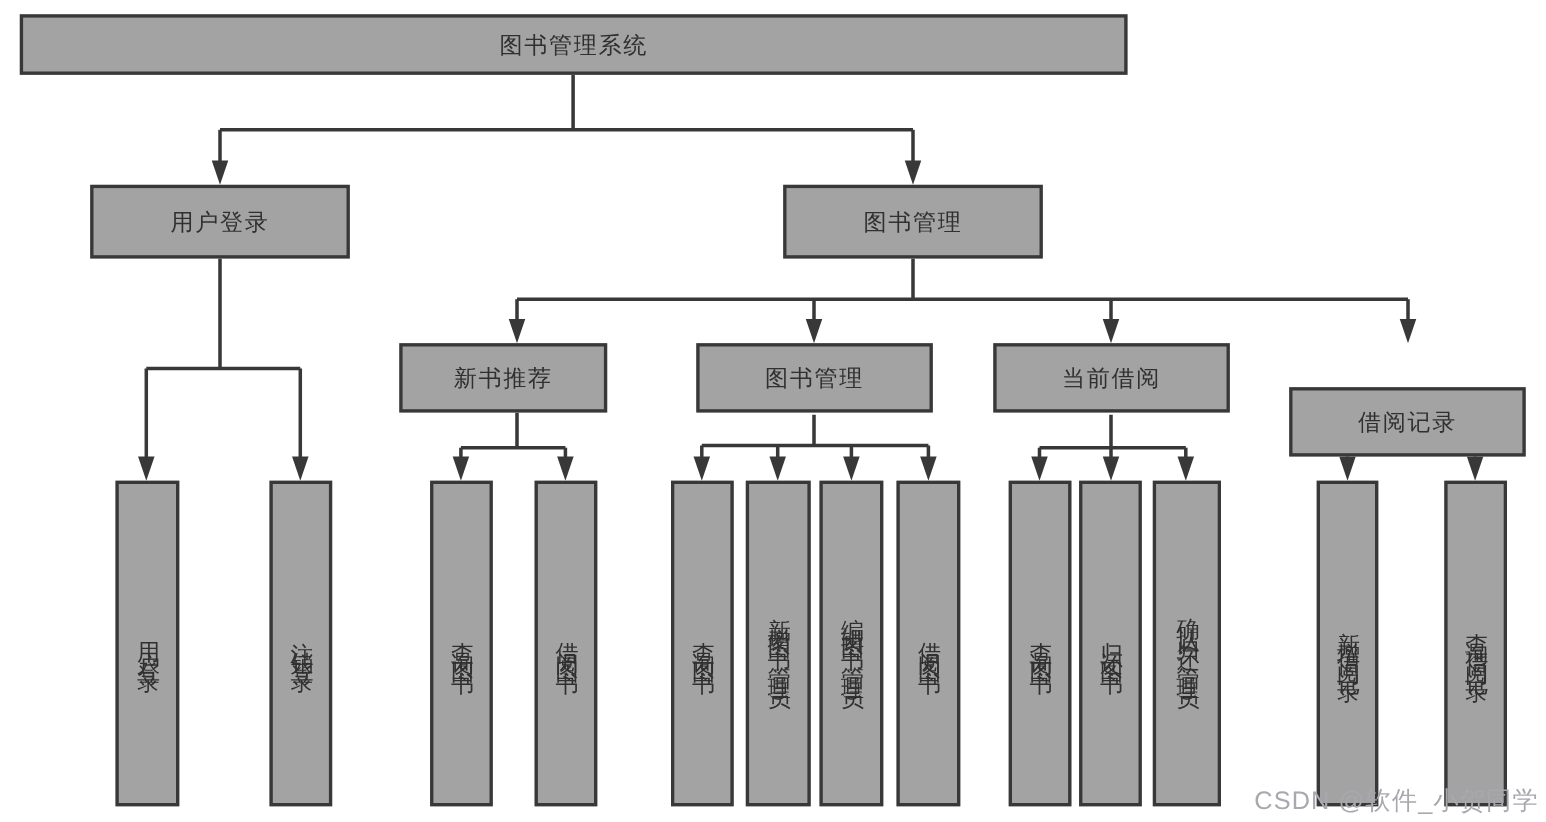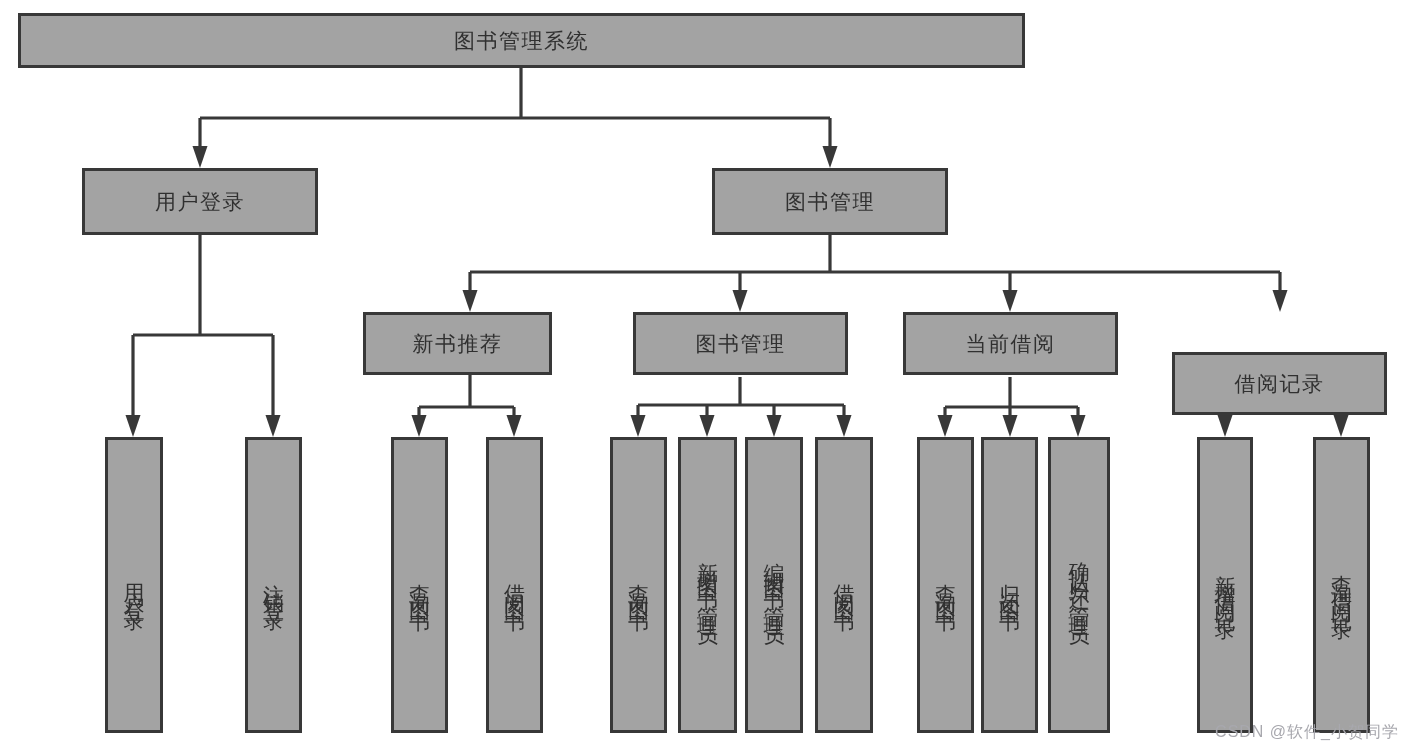--- a/index.html
+++ b/index.html
@@ -16,21 +16,21 @@
     display:flex;align-items:center;justify-content:center;
     color:var(--text,#303030);
   }
   .node .lbl{font-size:21px;letter-spacing:1.5px;white-space:nowrap;}
   .node .vlbl{
     writing-mode:vertical-rl;font-size:21px;letter-spacing:9px;
     white-space:nowrap;
   }
   .watermark{
     position:absolute;right:6px;bottom:4px;
-    font-size:16px;letter-spacing:1px;
+    font-size:23px;letter-spacing:1px;
     color:var(--watermark,#a8a8ae);white-space:nowrap;
   }
 </style>
 </head>
 <body>
 
 <div class="canvas">
 
   <svg class="wires" width="1405" height="747" viewBox="0 0 1405 747" xmlns="http://www.w3.org/2000/svg">
 

